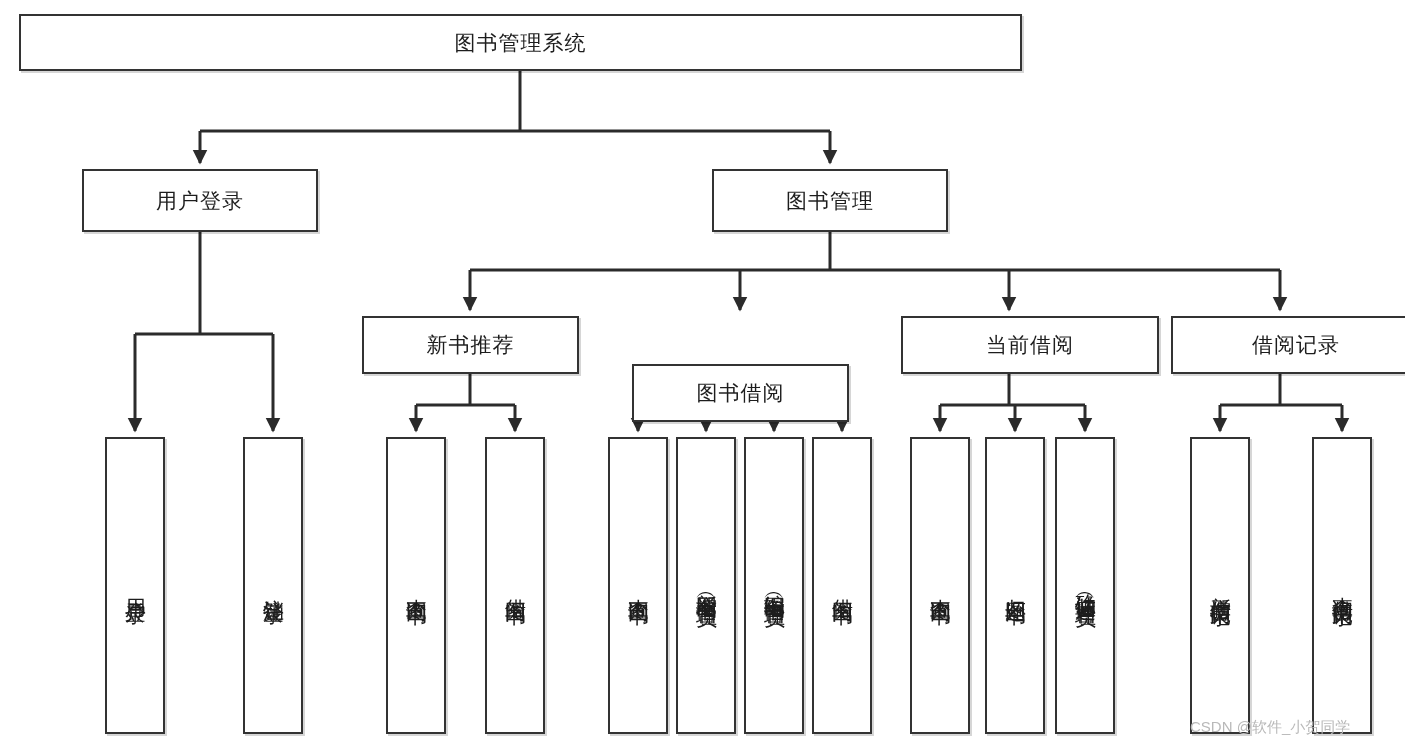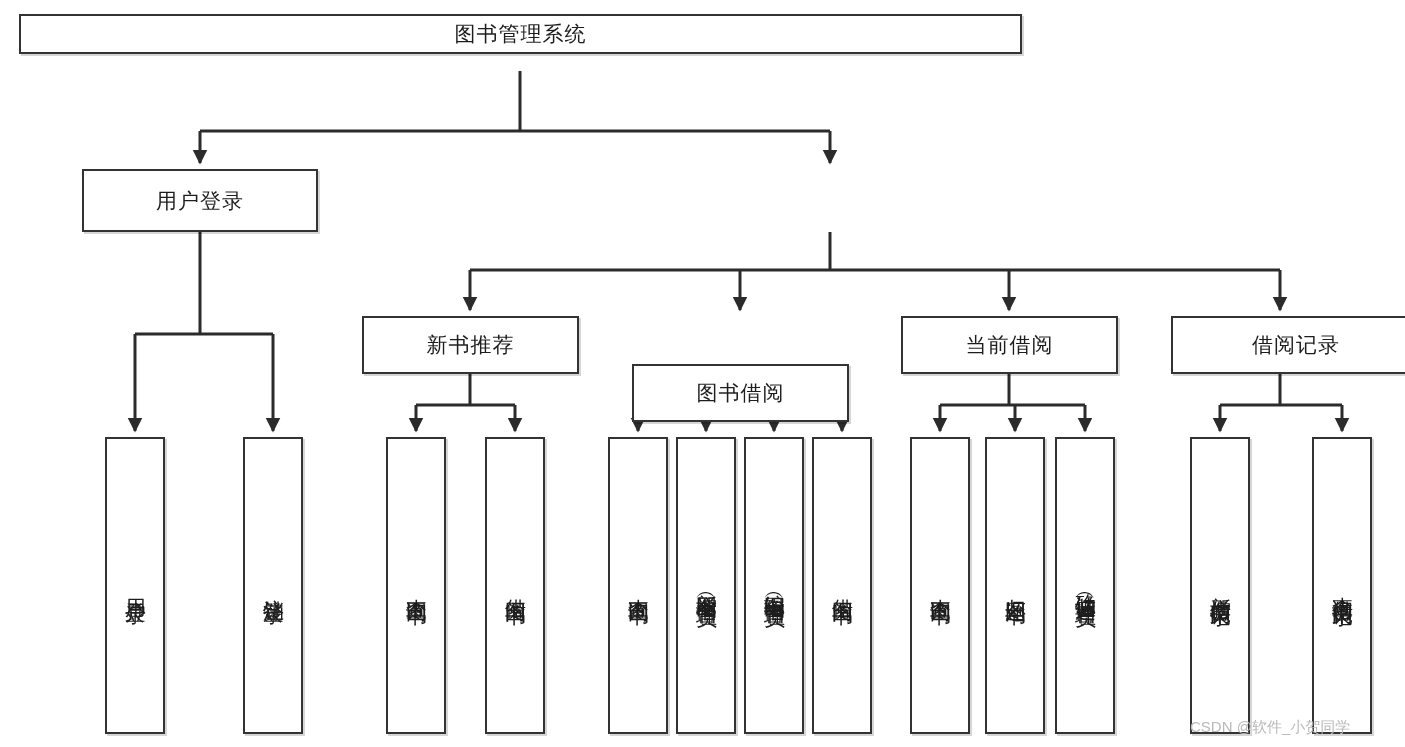--- a/index.html
+++ b/index.html
@@ -112,35 +112,38 @@
       <path d="M 1015 405 L 1015 431" marker-end="url(#arrow)"></path>
       <path d="M 1085 405 L 1085 431" marker-end="url(#arrow)"></path>
 
       <path d="M 1280 374 L 1280 405"></path>
       <path d="M 1220 405 L 1342 405"></path>
       <path d="M 1220 405 L 1220 431" marker-end="url(#arrow)"></path>
       <path d="M 1342 405 L 1342 431" marker-end="url(#arrow)"></path>
     </g>
   </svg>
 
-  <div class="node-box" style="left:19px;top:14px;width:1003px;height:40px;">
+  <div class="node-box" style="left:19px;top:14px;width:1003px;height:57px;">
     <span class="node-label-h">图书管理系统</span>
   </div>
 
   <div class="node-box" style="left:82px;top:169px;width:236px;height:63px;">
     <span class="node-label-h">用户登录</span>
+  </div>
+  <div class="node-box" style="left:712px;top:169px;width:236px;height:63px;">
+    <span class="node-label-h">图书管理</span>
   </div>
 
   <div class="node-box" style="left:362px;top:316px;width:217px;height:58px;text-decoration:underline;">
     <span class="node-label-h">新书推荐</span>
   </div>
   <div class="node-box" style="left:632px;top:316px;width:217px;height:58px;margin-top:48px;">
     <span class="node-label-h">图书借阅</span>
   </div>
-  <div class="node-box" style="left:901px;top:316px;width:217px;height:58px;">
+  <div class="node-box" style="left:901px;top:316px;width:258px;height:58px;">
     <span class="node-label-h">当前借阅</span>
   </div>
   <div class="node-box" style="left:1171px;top:316px;width:250px;height:58px;">
     <span class="node-label-h">借阅记录</span>
   </div>
 
   <div class="node-box" style="left:105px;top:437px;width:60px;height:297px;">
     <span class="node-label-v">用户登录</span>
   </div>
   <div class="node-box" style="left:243px;top:437px;width:60px;height:297px;">

